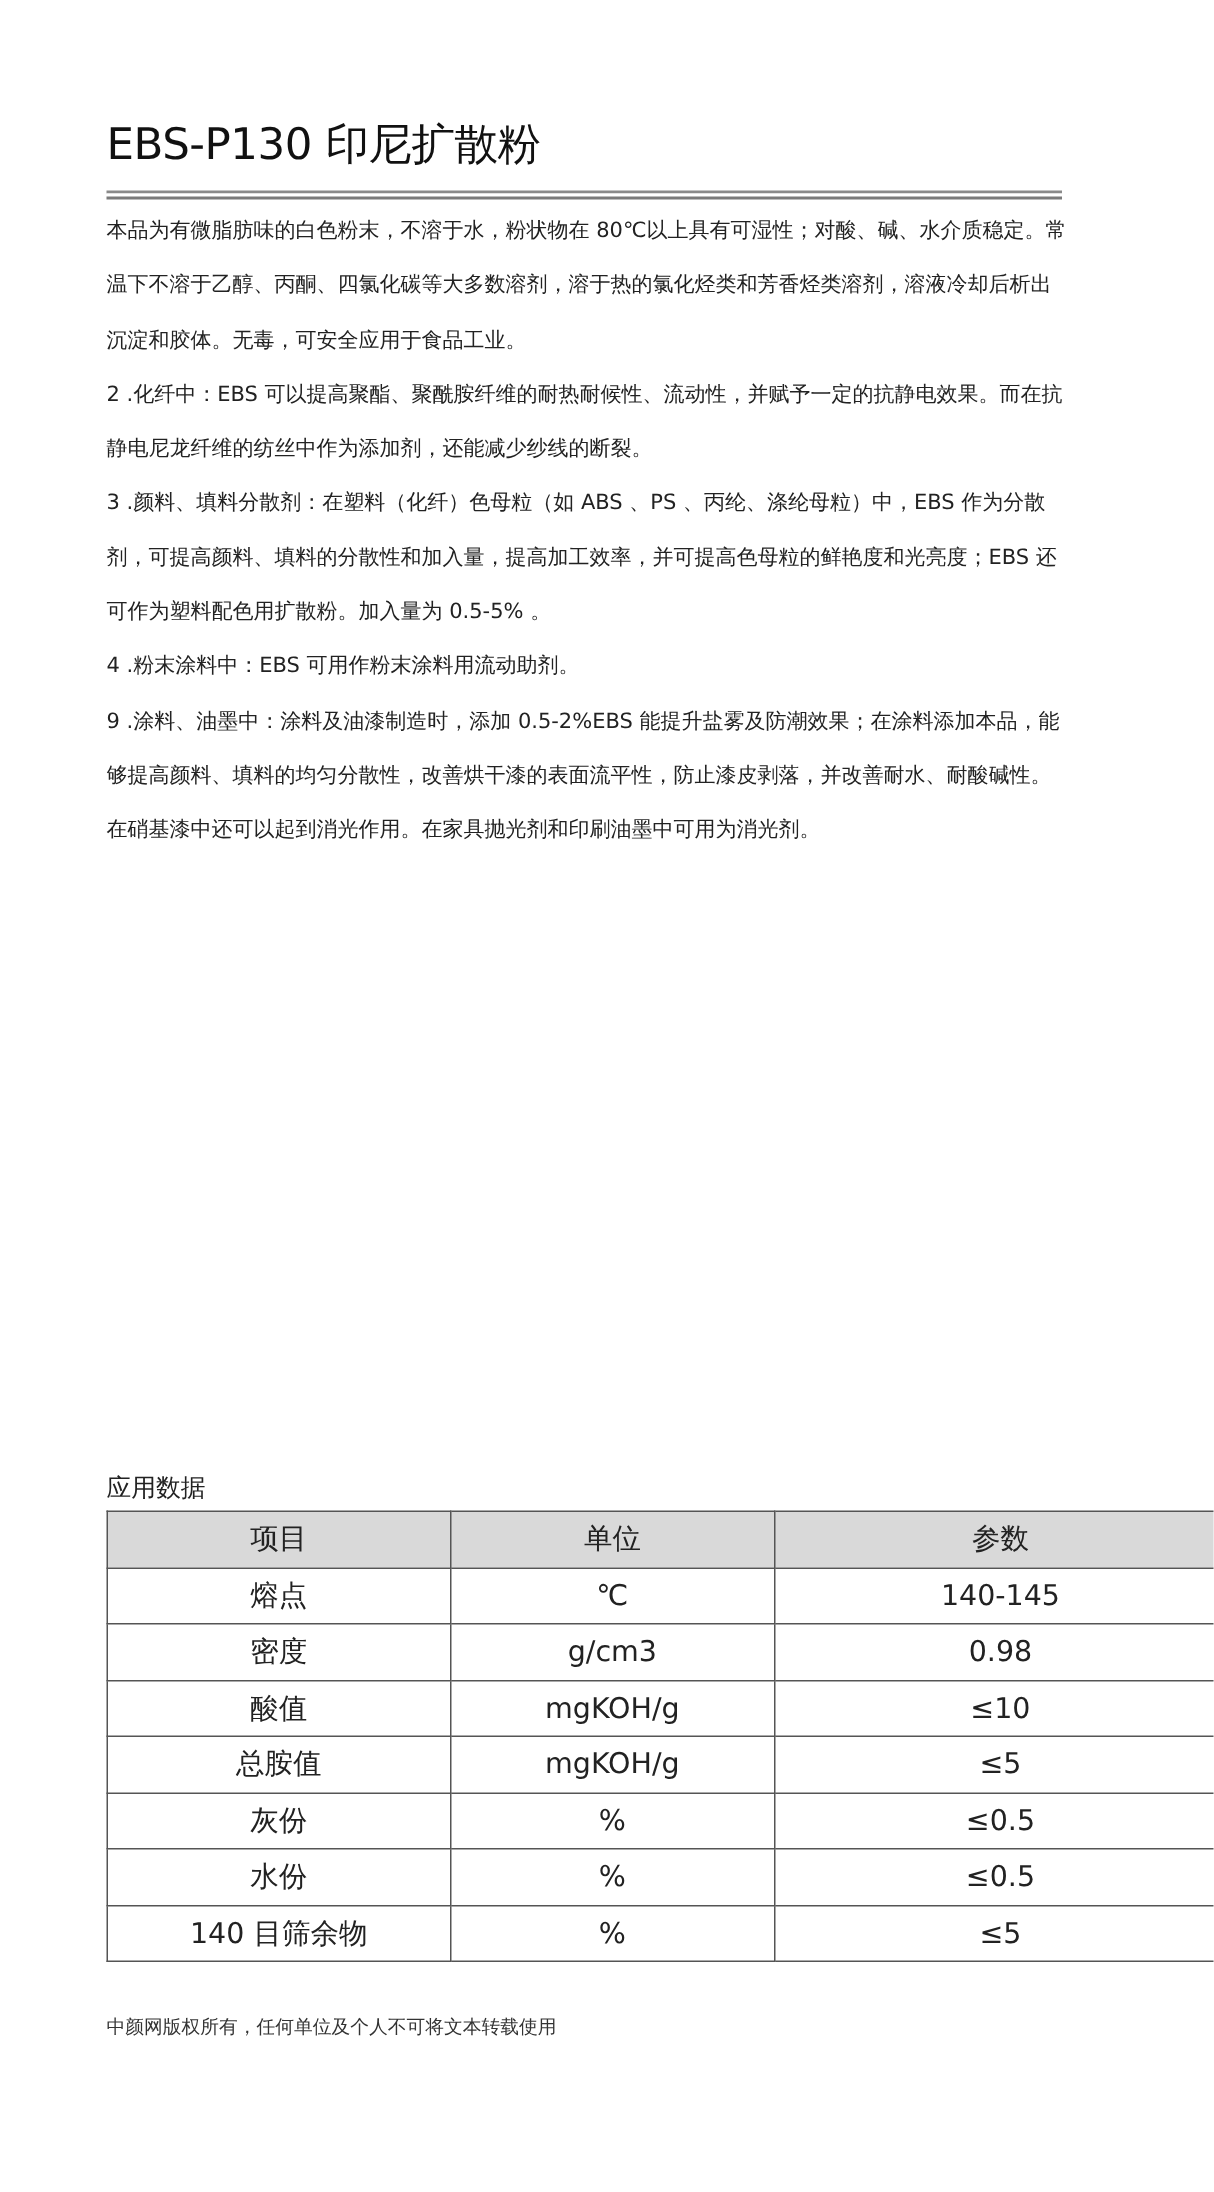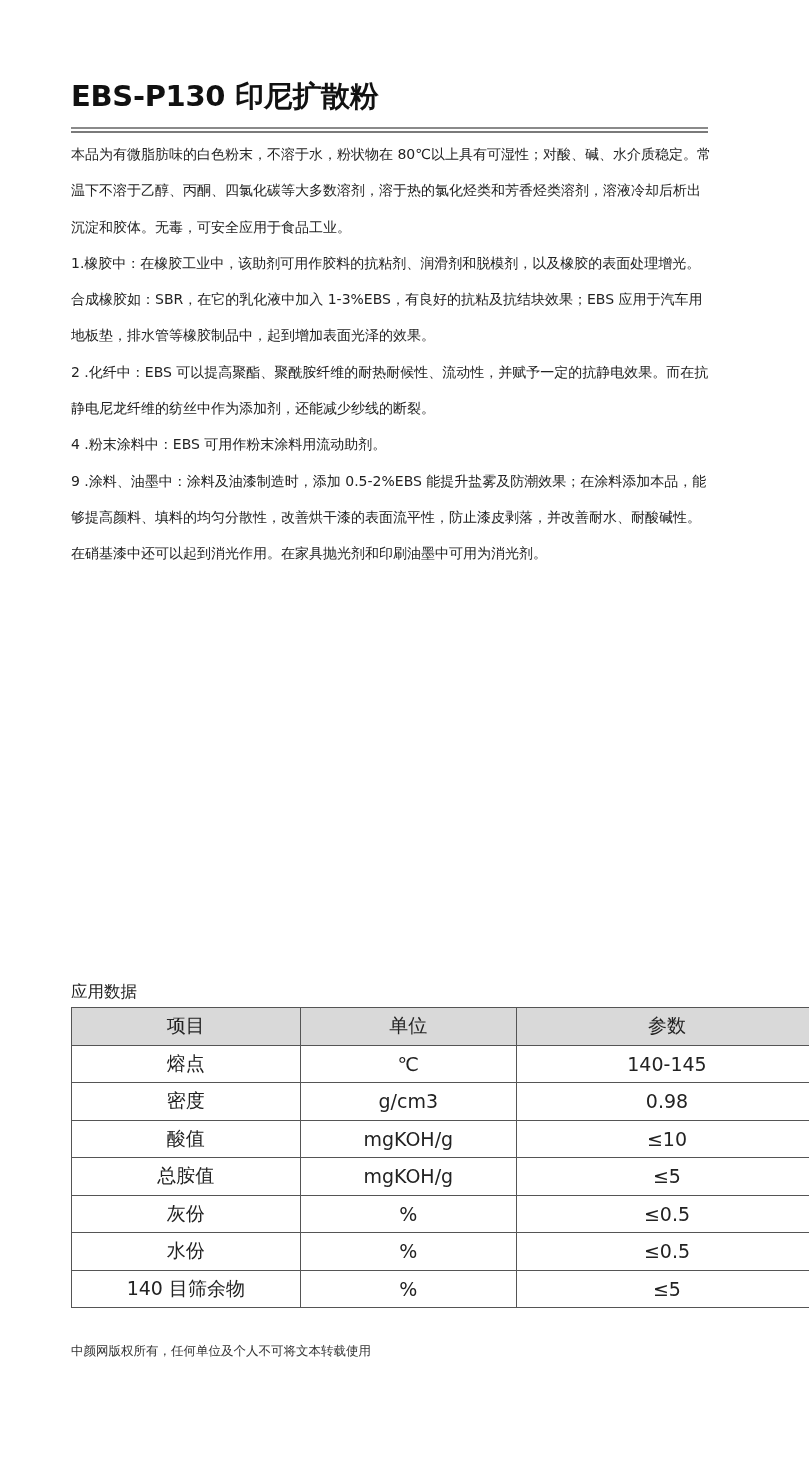--- a/index.html
+++ b/index.html
@@ -3,21 +3,21 @@
 <meta charset="utf-8">
 <style>
   html, body { margin: 0; padding: 0; background: #ffffff; }
   body {
     width: 809px; height: 1461px; position: relative; overflow: hidden;
     font-family: "DejaVu Sans", "Liberation Sans", sans-serif; color: #1a1a1a;
   }
   .page { position: absolute; left: 71px; top: 0; width: 668px; }
   .title {
     position: absolute; left: 0; top: 76px; margin: 0;
-    font-family: "DejaVu Sans", sans-serif; font-weight: bold;
+    font-family: "DejaVu Sans", sans-serif; font-weight: normal;
     font-size: 29px; line-height: 40px; color: #111; letter-spacing: -0.3px;
   }
   .rule { position: absolute; left: 0; top: 127px; width: 637px; }
   .rule .l1 { height: 2px; background: #8a8a8a; }
   .rule .gap { height: 2px; background: #ffffff; }
   .rule .l2 { height: 2px; background: #7a7a7a; }
   .body-text {
     position: absolute; left: 0; top: 136px; width: 640px;
     font-size: 14px; line-height: 36.3px; color: #222;
   }
@@ -51,22 +51,22 @@
   <h1 class="title">EBS-P130 印尼扩散粉</h1>
 
   <div class="rule">
     <div class="l1"></div>
       <div class="gap"></div>
       <div class="l2"></div>
   </div>
 
   <div class="body-text">
     <p>本品为有微脂肪味的白色粉末，不溶于水，粉状物在 80℃以上具有可湿性；对酸、碱、水介质稳定。常温下不溶于乙醇、丙酮、四氯化碳等大多数溶剂，溶于热的氯化烃类和芳香烃类溶剂，溶液冷却后析出沉淀和胶体。无毒，可安全应用于食品工业。</p>
-    <p>1.橡胶中：在橡胶工业中，该助剂可用作胶料的抗粘剂、润滑剂和脱模剂，以及橡胶的表面处理增光。合成橡胶如：SBR，在它的乳化液中加入 1-3%EBS，有良好的抗粘及抗结块效果；EBS 应用于汽车用地板垫，排水管等橡胶制品中，起到增加表面光泽的效果。</p>
     <p>2 .化纤中：EBS  可以提高聚酯、聚酰胺纤维的耐热耐候性、流动性，并赋予一定的抗静电效果。而在抗静电尼龙纤维的纺丝中作为添加剂，还能减少纱线的断裂。</p>
+    <p>3 .颜料、填料分散剂：在塑料（化纤）色母粒（如 ABS 、PS 、丙纶、涤纶母粒）中，EBS 作为分散剂，可提高颜料、填料的分散性和加入量，提高加工效率，并可提高色母粒的鲜艳度和光亮度；EBS 还可作为塑料配色用扩散粉。加入量为 0.5-5% 。</p>
     <p>4 .粉末涂料中：EBS 可用作粉末涂料用流动助剂。</p>
     <p>9 .涂料、油墨中：涂料及油漆制造时，添加 0.5-2%EBS 能提升盐雾及防潮效果；在涂料添加本品，能够提高颜料、填料的均匀分散性，改善烘干漆的表面流平性，防止漆皮剥落，并改善耐水、耐酸碱性。在硝基漆中还可以起到消光作用。在家具抛光剂和印刷油墨中可用为消光剂。</p>
   </div>
 
   <div class="table-caption">应用数据</div>
 
   <table class="data">
     <colgroup>
         <col class="c1">
         <col class="c2">

